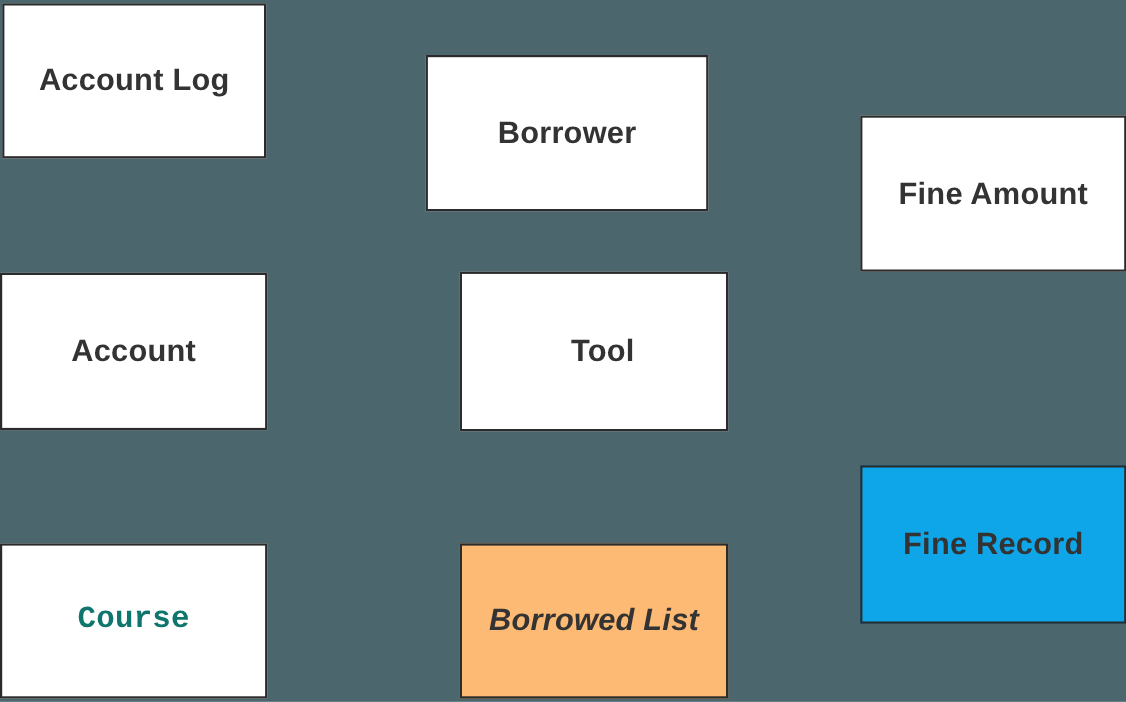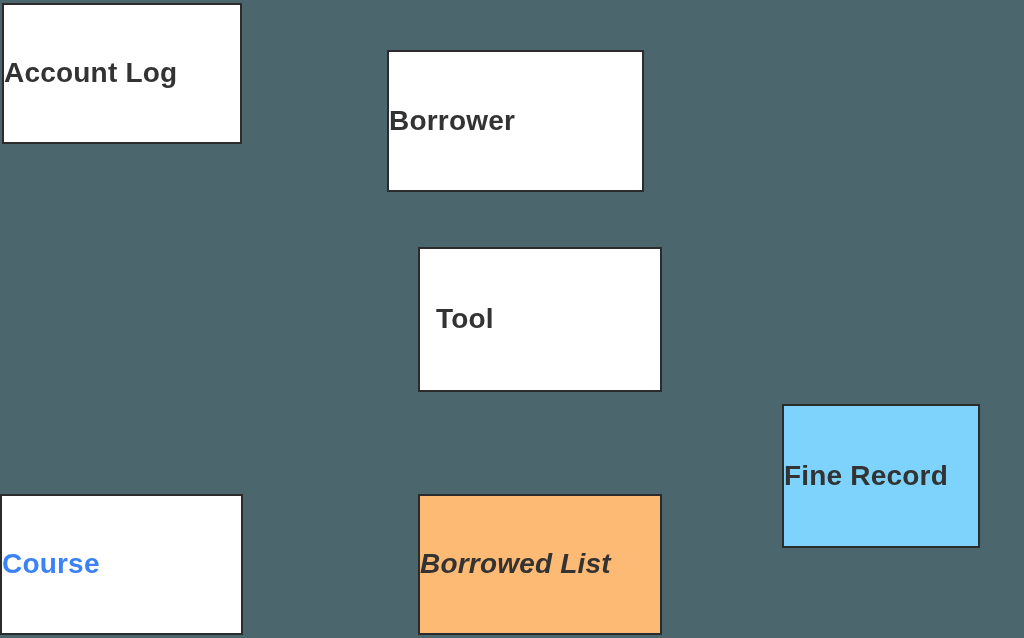--- a/index.html
+++ b/index.html
@@ -11,21 +11,21 @@
     width: 1024px;
     height: 638px;
     overflow: hidden;
     font-family: "Liberation Sans", sans-serif;
   }
   .node {
     position: absolute;
     box-sizing: border-box;
     display: flex;
     align-items: center;
-    justify-content: flex-start;
+    justify-content: center;
     text-align: center;
   }
   .node-label {
     font-size: 28px;
     font-weight: bold;
     line-height: 1.1;
     letter-spacing: 0.2px;
     user-select: none;
   }
 </style>
@@ -35,31 +35,37 @@
 <div id="canvas" style="background-color: rgb(76, 102, 110);">
 
   <div class="node" style="left: 2px; top: 3px; width: 240px; height: 141px; background-color: rgb(255, 255, 255); border: 2px solid rgb(43, 43, 43); color: rgb(51, 51, 51);">
     <span class="node-label">Account Log</span>
   </div>
 
   <div class="node" style="left: 387px; top: 2px; width: 257px; height: 142px; background-color: rgb(255, 255, 255); border: 2px solid rgb(43, 43, 43); color: rgb(51, 51, 51); margin-top: 48px;">
     <span class="node-label">Borrower</span>
   </div>
 
+  <div class="node" style="left: 782px; top: 105px; width: 242px; height: 142px; background-color: rgb(255, 255, 255); border: 2px solid rgb(43, 43, 43); color: rgb(51, 51, 51);">
+    <span class="node-label">Fine Amount</span>
+  </div>
 
+  <div class="node" style="left: 0px; top: 248px; width: 243px; height: 143px; background-color: rgb(255, 255, 255); border: 2px solid rgb(43, 43, 43); color: rgb(51, 51, 51);">
+    <span class="node-label">Account</span>
+  </div>
 
   <div class="node" style="left: 418px; top: 247px; width: 244px; height: 145px; background-color: rgb(255, 255, 255); border: 2px solid rgb(43, 43, 43); color: rgb(51, 51, 51); padding-left: 16px;">
     <span class="node-label">Tool</span>
   </div>
 
-  <div class="node" style="left: 782px; top: 404px; width: 198px; height: 144px; background-color: #7dd3fc; border: 2px solid rgb(43, 43, 43); color: rgb(51, 51, 51);">
+  <div class="node" style="left: 782px; top: 423px; width: 242px; height: 144px; background-color: #0ea5e9; border: 2px solid rgb(43, 43, 43); color: rgb(51, 51, 51);">
     <span class="node-label">Fine Record</span>
   </div>
 
-  <div class="node" style="left: 0px; top: 494px; width: 243px; height: 141px; background-color: rgb(255, 255, 255); border: 2px solid rgb(43, 43, 43); color: #3b82f6;">
+  <div class="node" style="left: 0px; top: 494px; width: 243px; height: 141px; background-color: rgb(255, 255, 255); border: 2px solid rgb(43, 43, 43); color: #0f766e; font-family: Liberation Mono, monospace;">
     <span class="node-label">Course</span>
   </div>
 
   <div class="node" style="left: 418px; top: 494px; width: 244px; height: 141px; background-color: #fdba74; border: 2px solid rgb(43, 43, 43); color: rgb(51, 51, 51); font-style: italic;">
     <span class="node-label">Borrowed List</span>
   </div>
 
 </div>
 
 </body></html>

